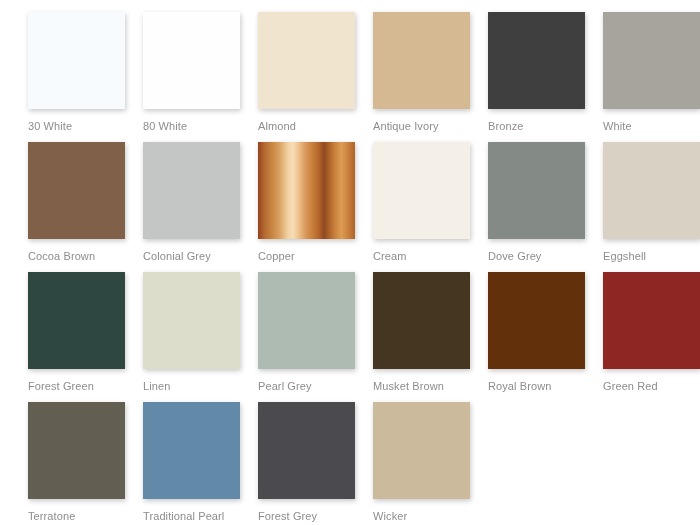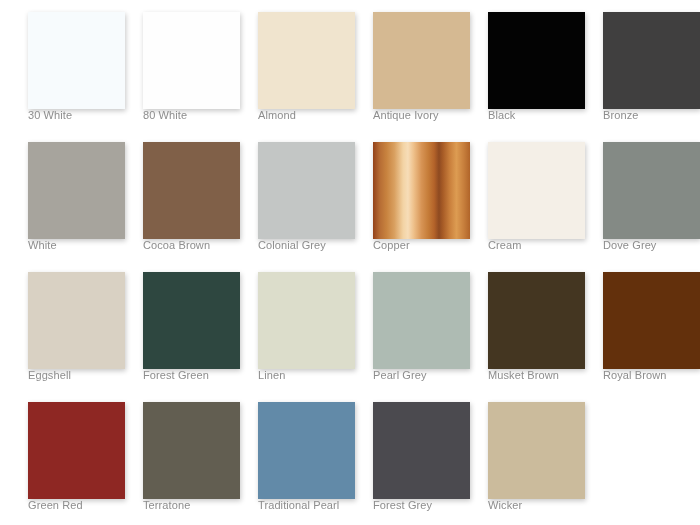--- a/index.html
+++ b/index.html
@@ -32,20 +32,21 @@
   }
 
   .swatch-chip {
     width: 97px;
     height: 97px;
     box-shadow: 1px 2px 5px rgba(0,0,0,0.22);
     box-sizing: border-box;
   }
 
   .swatch-label {
+    margin-top: 11px;
     font-size: 11px;
     line-height: 12px;
     color: #8d8d8d;
     letter-spacing: 0.1px;
     white-space: nowrap;
   }
 </style>
 </head>
 <body style="background: rgb(255, 255, 255);">
 
@@ -58,24 +59,20 @@
       <div class="swatch-chip" style="background: rgb(254, 254, 254);"></div>
       <div class="swatch-label">80 White</div>
     </div>
     <div class="swatch-cell">
       <div class="swatch-chip" style="background: rgb(240, 228, 206);"></div>
       <div class="swatch-label">Almond</div>
     </div>
     <div class="swatch-cell">
       <div class="swatch-chip" style="background: rgb(213, 185, 146);"></div>
       <div class="swatch-label">Antique Ivory</div>
-    </div>
-    <div class="swatch-cell">
-      <div class="swatch-chip" style="background: rgb(3, 3, 3);"></div>
-      <div class="swatch-label">Black</div>
     </div>
     <div class="swatch-cell">
       <div class="swatch-chip" style="background: rgb(64, 63, 63);"></div>
       <div class="swatch-label">Bronze</div>
     </div>
     <div class="swatch-cell">
       <div class="swatch-chip" style="background: rgb(167, 164, 157);"></div>
       <div class="swatch-label">White</div>
     </div>
     <div class="swatch-cell">

